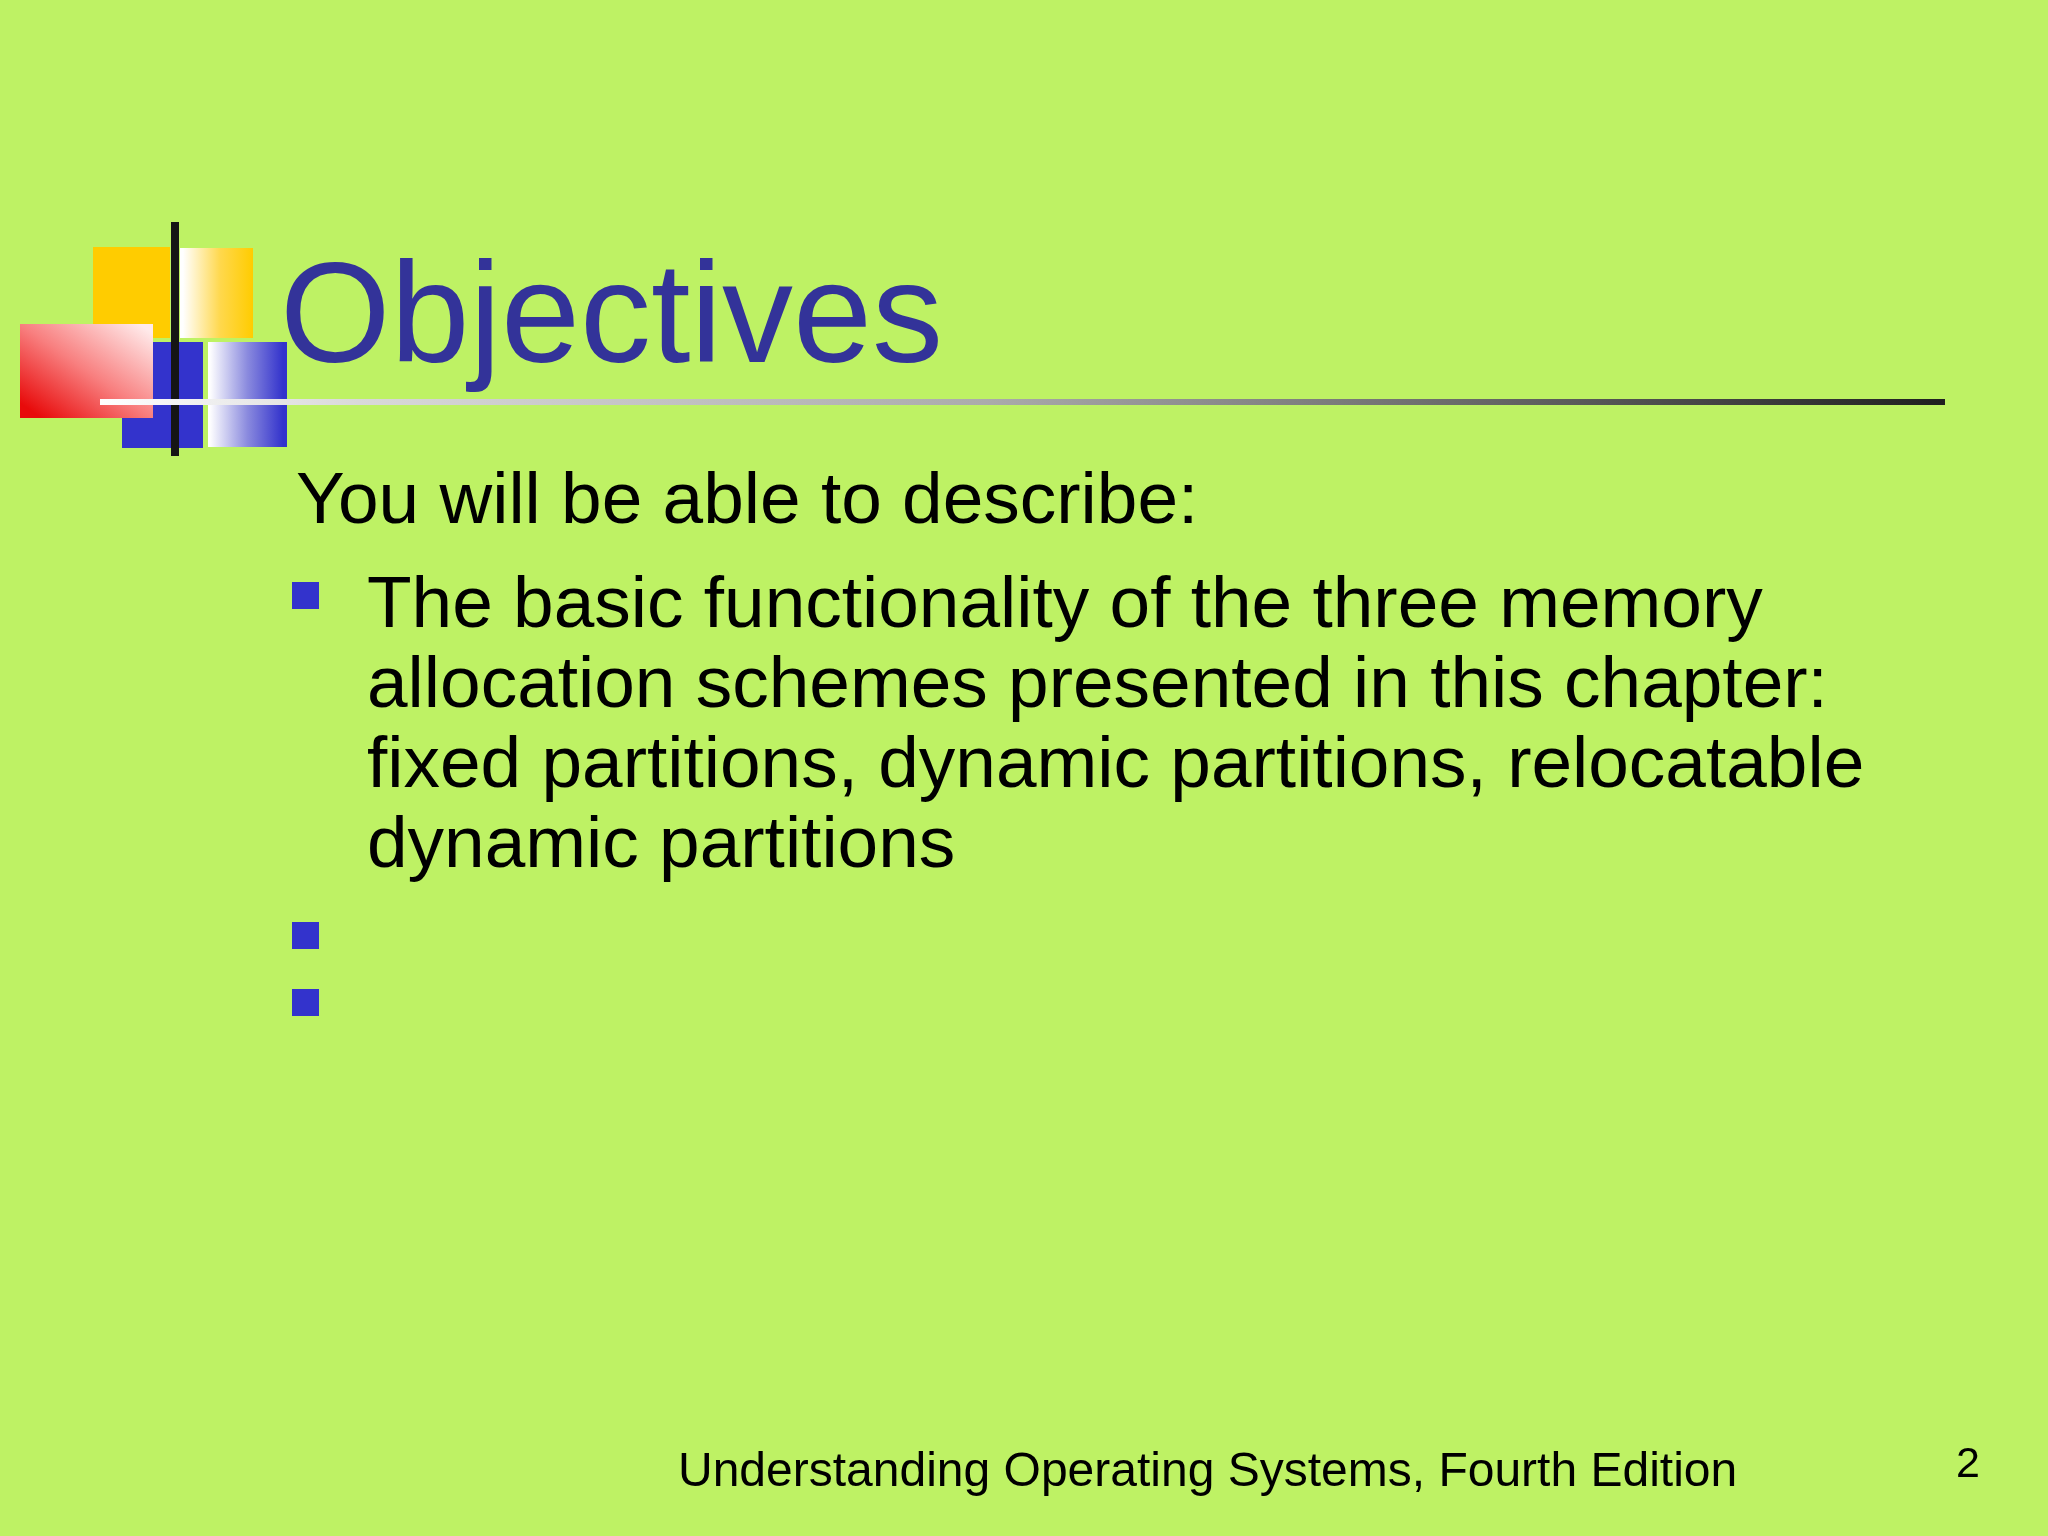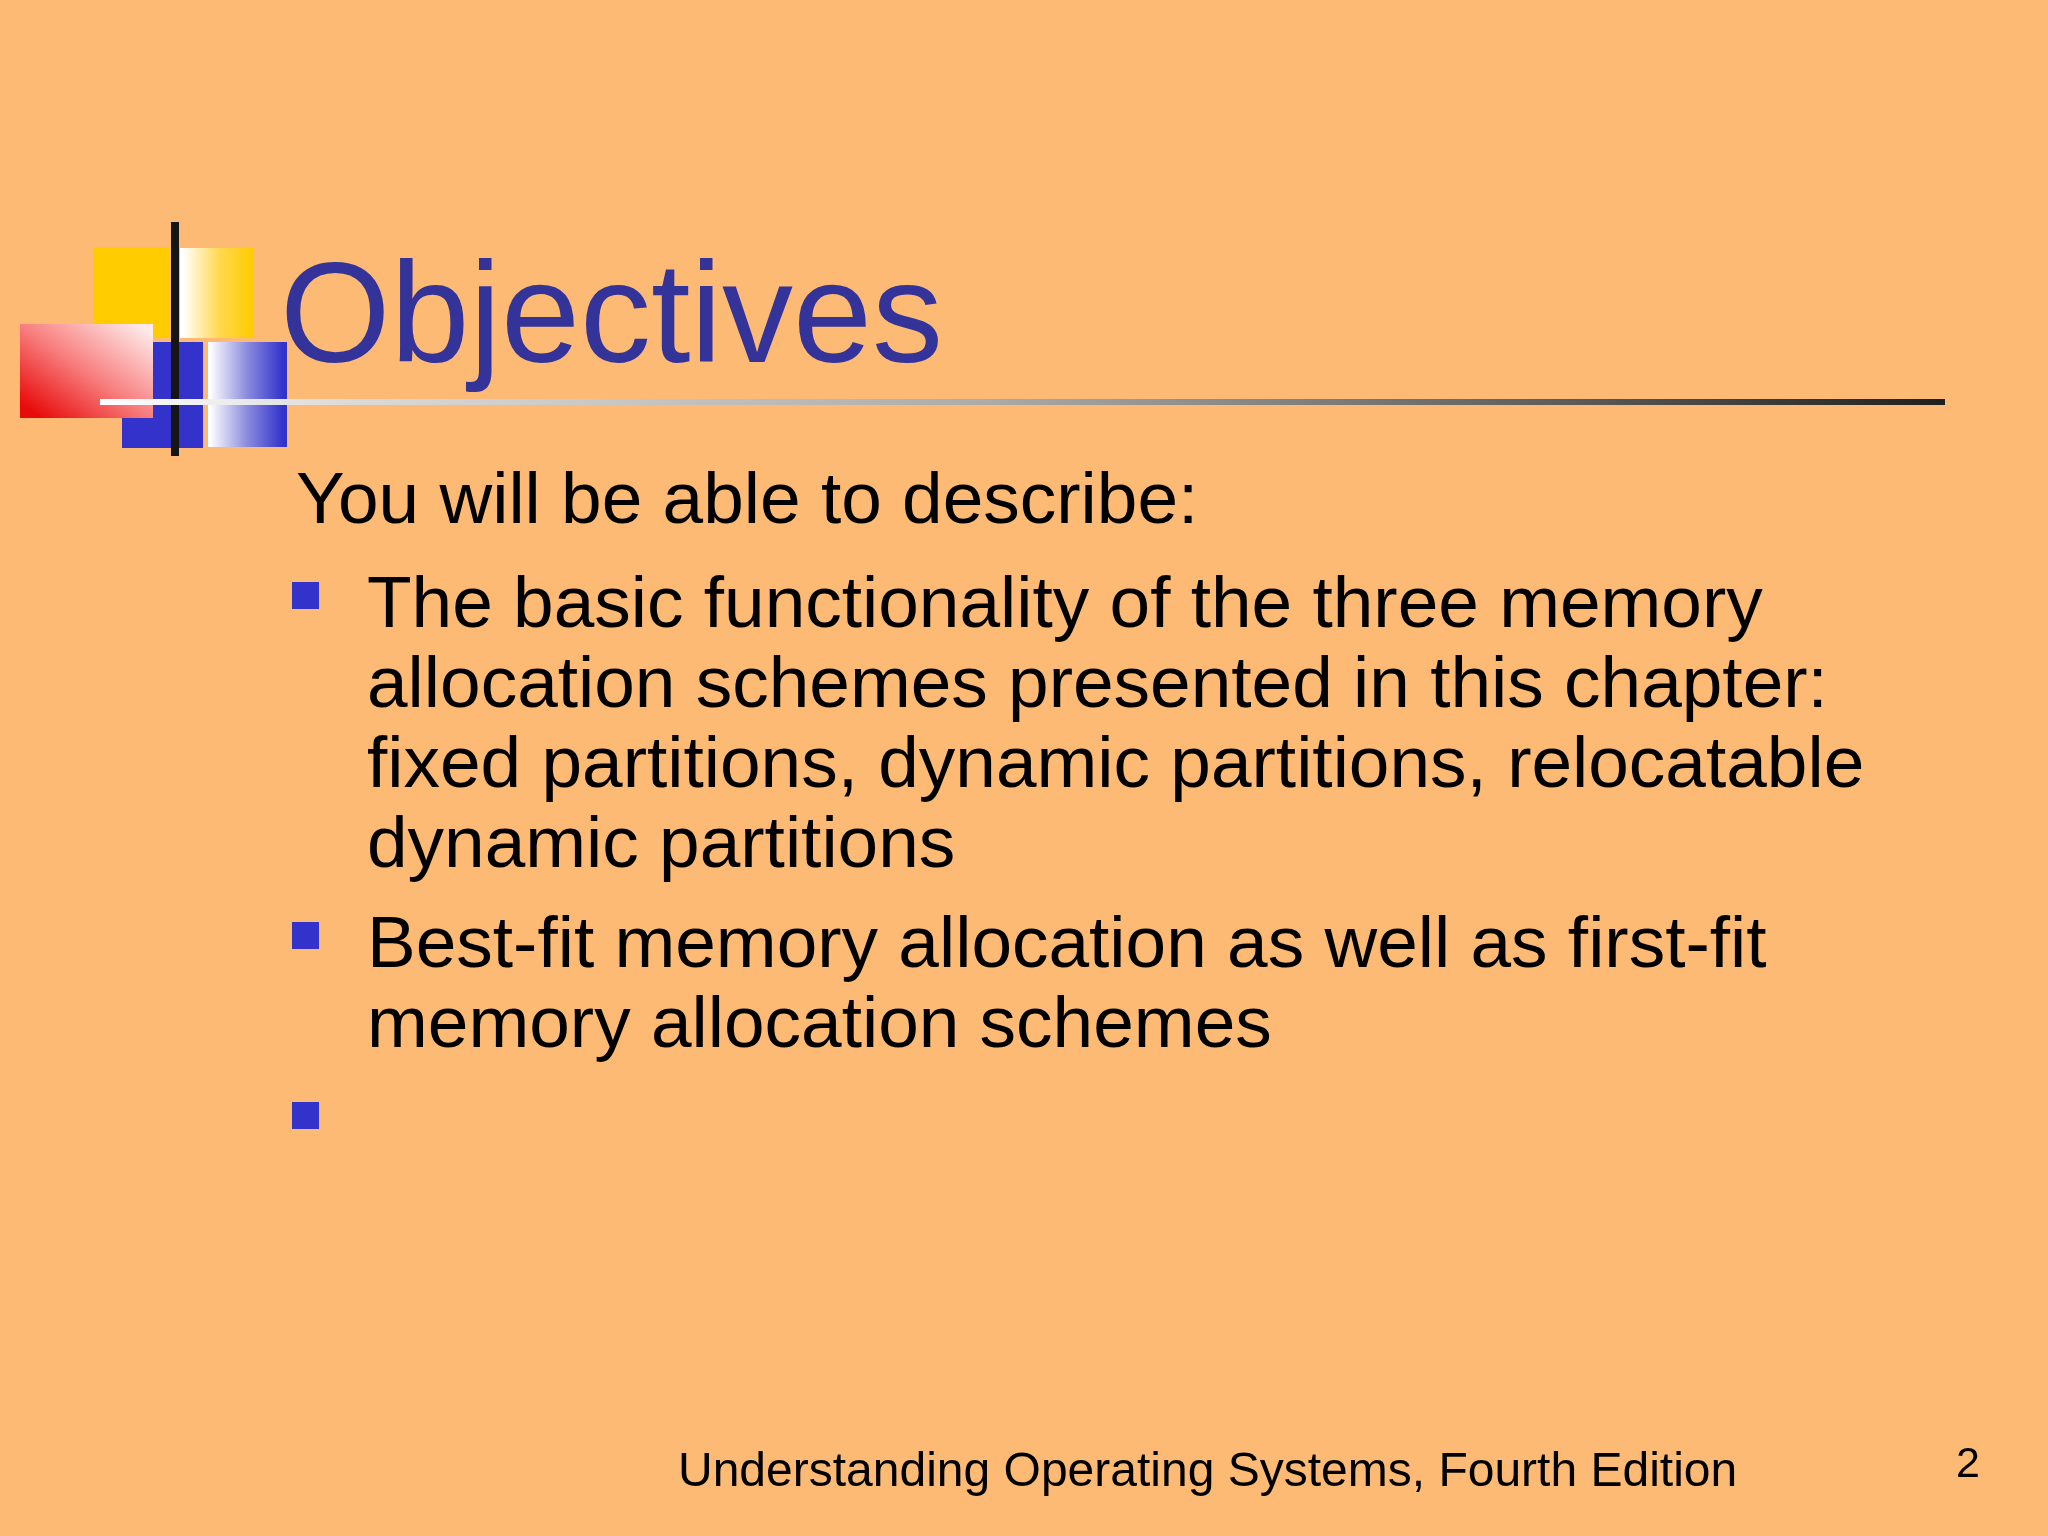--- a/index.html
+++ b/index.html
@@ -1,20 +1,20 @@
 <!DOCTYPE html>
 <html><head>
 <meta charset="utf-8">
 <style>
   html, body { margin: 0; padding: 0; background: #888; }
   .slide {
     position: relative;
     width: 2048px;
     height: 1536px;
-    background: #fdba74;
+    background: #bef264;
     overflow: hidden;
     font-family: "Liberation Sans", sans-serif;
   }
 
   
   .logo-sq { position: absolute; }
   .sq-yellow-solid { left: 93px;  top: 247px; width: 77px;  height: 91px;  background: #ffcc00; z-index: 1; }
   .sq-yellow-grad  { left: 180px; top: 248px; width: 73px;  height: 90px;
                      background: linear-gradient(to right, #ffffff 4%, #ffd84d 55%, #ffcc00 100%); z-index: 1; }
   .sq-blue-solid   { left: 122px; top: 342px; width: 81px;  height: 106px; background: #3333cc; z-index: 1; }
@@ -81,22 +81,20 @@
   <ul class="bullet-list">
     <li class="bullet-item">
       <span class="bullet-marker"></span>
       <span class="bullet-text">The basic functionality of the three memory
 allocation schemes presented in this chapter:
 fixed partitions, dynamic partitions, relocatable
 dynamic partitions</span>
     </li>
     <li class="bullet-item">
       <span class="bullet-marker"></span>
-      <span class="bullet-text">Best-fit memory allocation as well as first-fit
-memory allocation schemes</span>
     </li>
     <li class="bullet-item">
       <span class="bullet-marker"></span>
     </li>
   </ul>
 
   <div class="footer-text">Understanding Operating Systems, Fourth Edition</div>
   <div class="page-number">2</div>
 
 </div>

